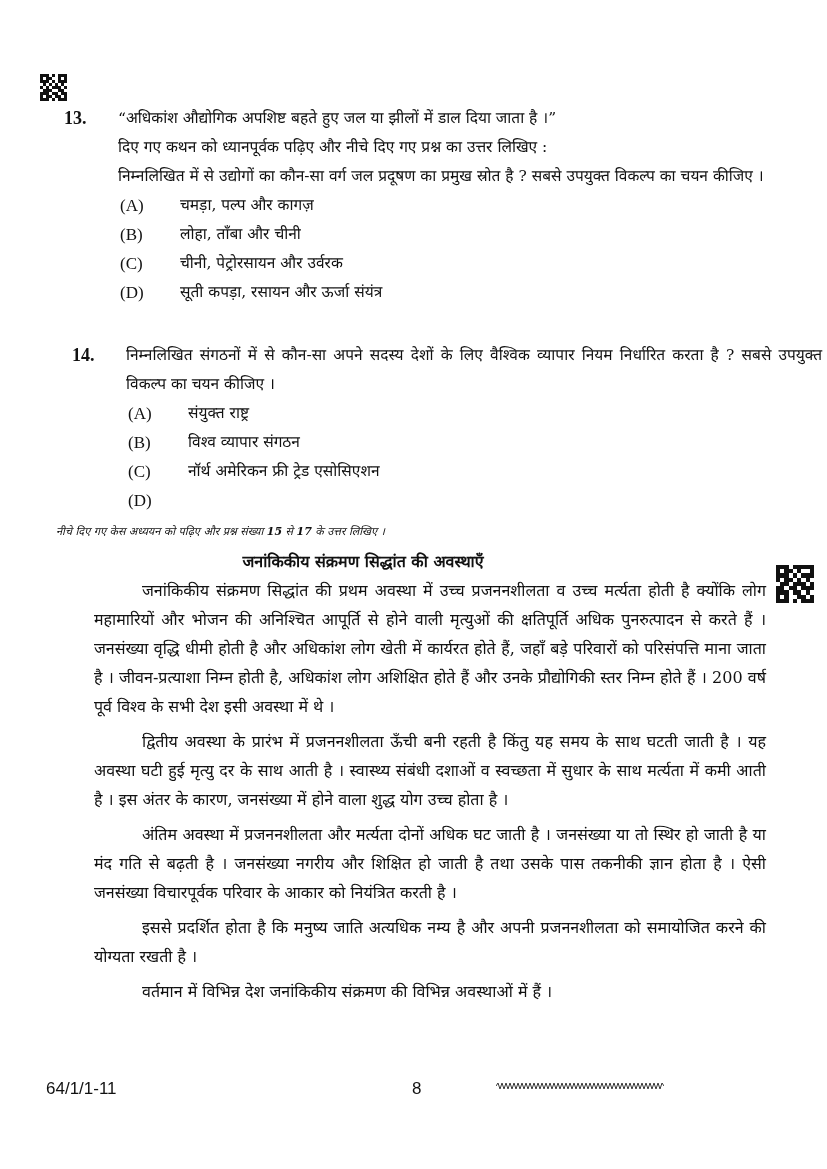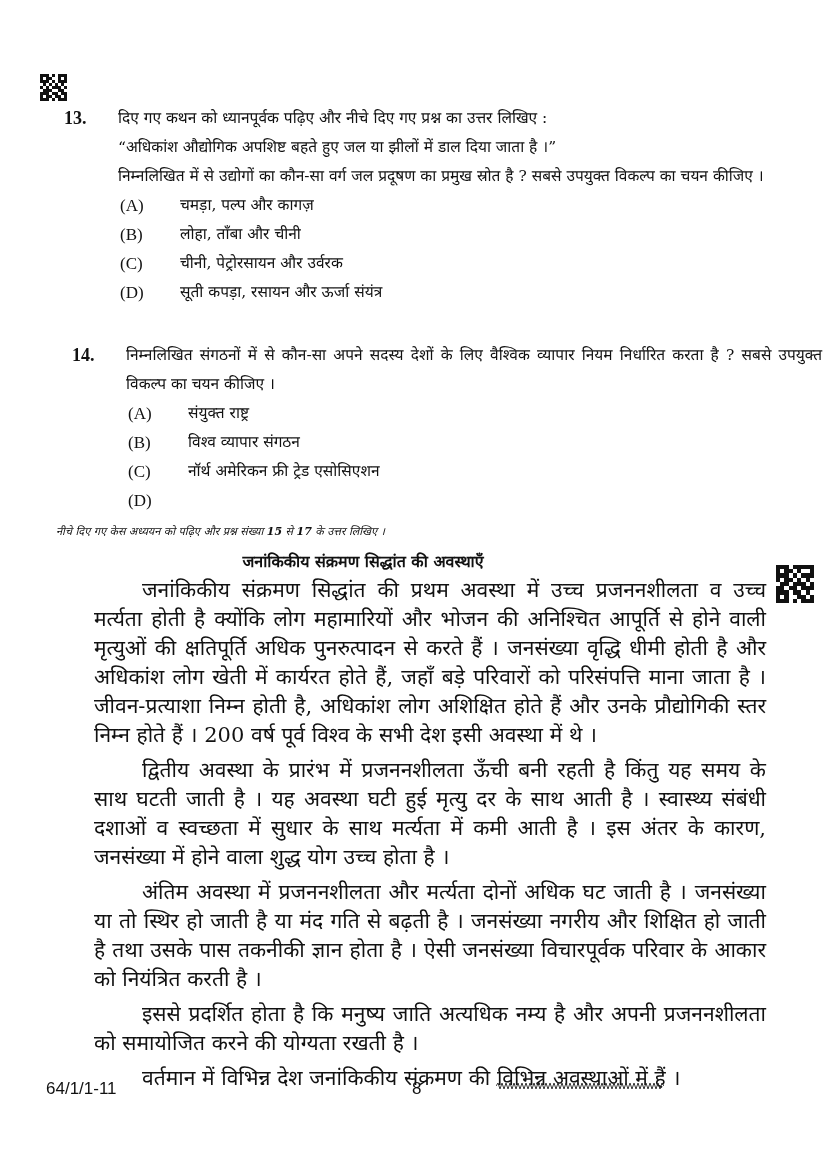--- a/index.html
+++ b/index.html
@@ -31,21 +31,21 @@
     position: absolute; left: 56px; top: 514px; width: 760px;
     font-style: italic; font-size: 11px; line-height: 36px;
   }
   .instruction b { font-style: italic; font-weight: bold; }
   .case-title {
     position: absolute; left: 0; width: 726px; top: 548px; text-align: center;
     font-weight: bold; font-size: 16px; line-height: 28px;
   }
   .passage {
     position: absolute; left: 94px; width: 672px; top: 576px;
-    font-size: 21px; line-height: 29px; text-align: justify;
+    font-size: 16px; line-height: 29px; text-align: justify;
   }
   .passage p { margin: 0 0 6px 0; text-indent: 48px; text-align: justify; }
 
   .footer { position: absolute; top: 1079px; font-family: "Liberation Sans", sans-serif; font-size: 17px; }
   #footer-code { left: 46px; }
   #footer-page { left: 412px; }
   #footer-wave { left: 496px; top: 1080px; width: 168px; height: 12px; }
 </style>
 </head>
 <body>
@@ -214,22 +214,22 @@
     <span></span>
     <span class="w"></span>
     <span></span>
     <span></span>
     <span></span>
 </div>
 
 <div class="q" id="q13">
   <div class="qnum">13.</div>
   <div class="qbody">
+    <div>“अधिकांश औद्योगिक अपशिष्ट बहते हुए जल या झीलों में डाल दिया जाता है ।”</div>
     <div>दिए गए कथन को ध्यानपूर्वक पढ़िए और नीचे दिए गए प्रश्न का उत्तर लिखिए :</div>
-    <div>“अधिकांश औद्योगिक अपशिष्ट बहते हुए जल या झीलों में डाल दिया जाता है ।”</div>
     <div>निम्नलिखित में से उद्योगों का कौन-सा वर्ग जल प्रदूषण का प्रमुख स्रोत है ? सबसे उपयुक्त विकल्प का चयन कीजिए ।</div>
     <div class="opt">
       <span class="opt-key">(A)</span>
       <span class="opt-text">चमड़ा, पल्प और कागज़</span>
     </div>
     <div class="opt">
       <span class="opt-key">(B)</span>
       <span class="opt-text">लोहा, ताँबा और चीनी</span>
     </div>
     <div class="opt">

